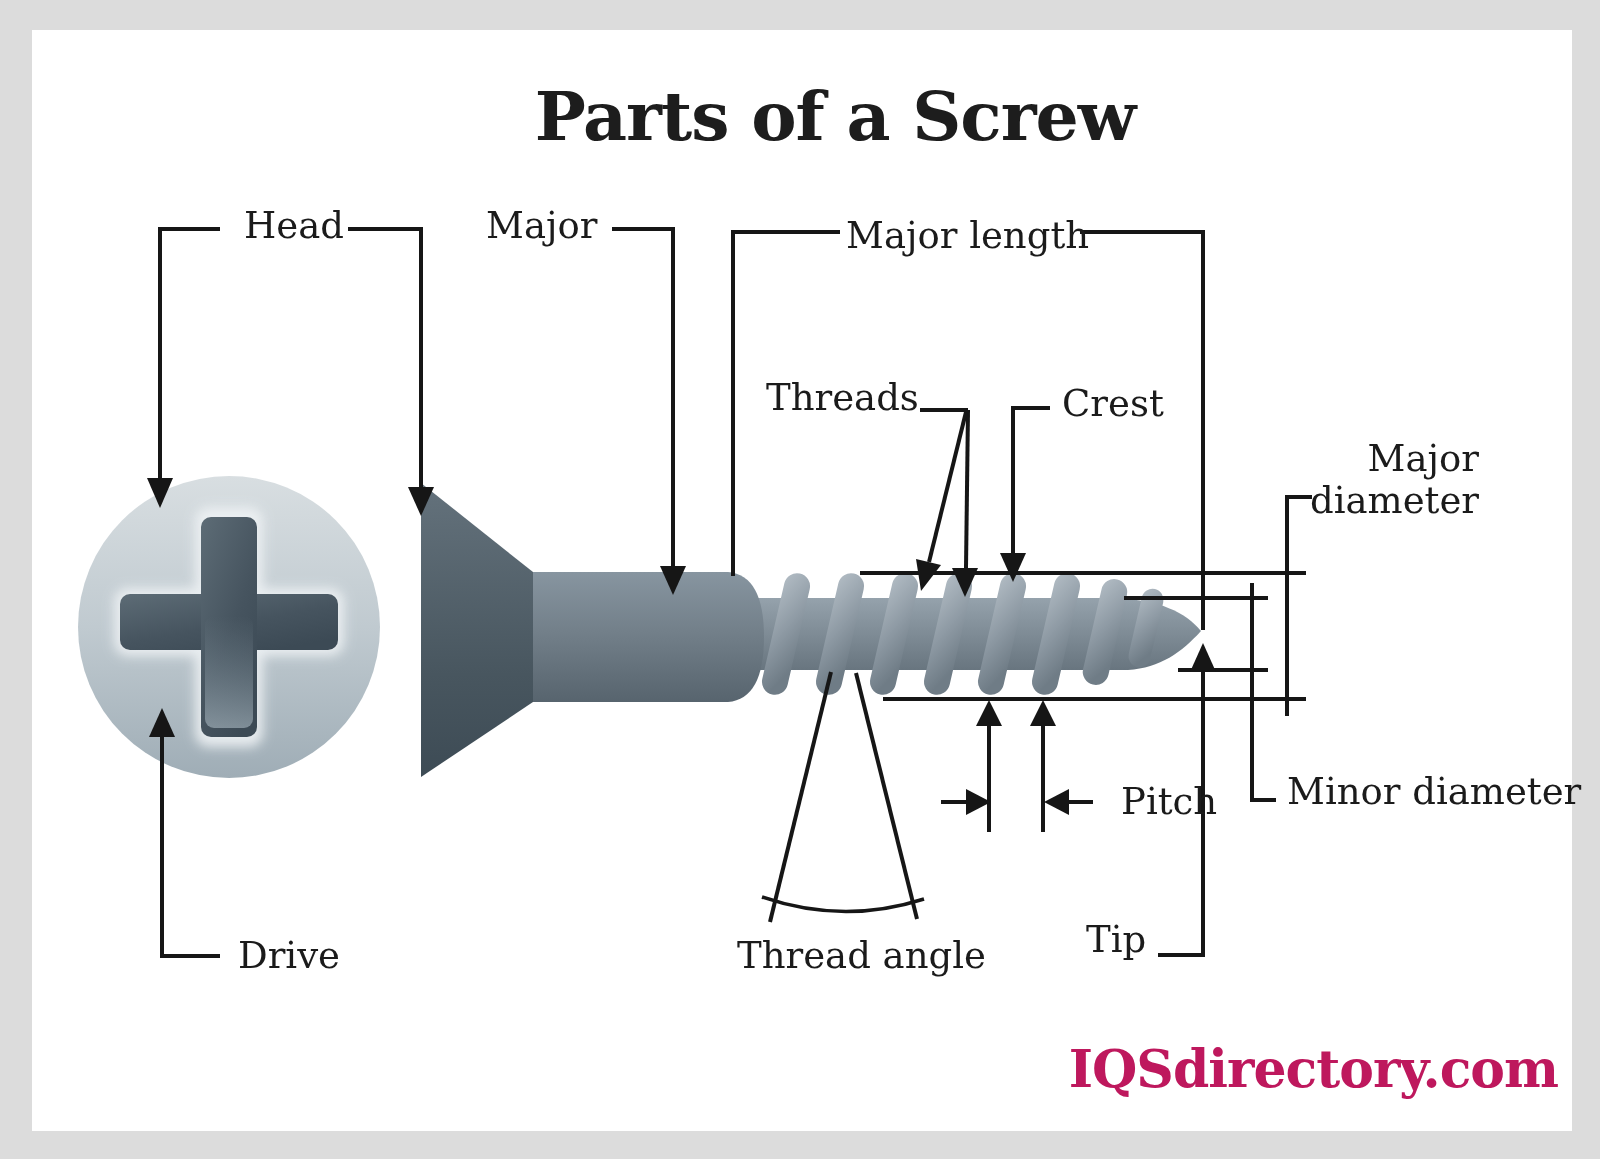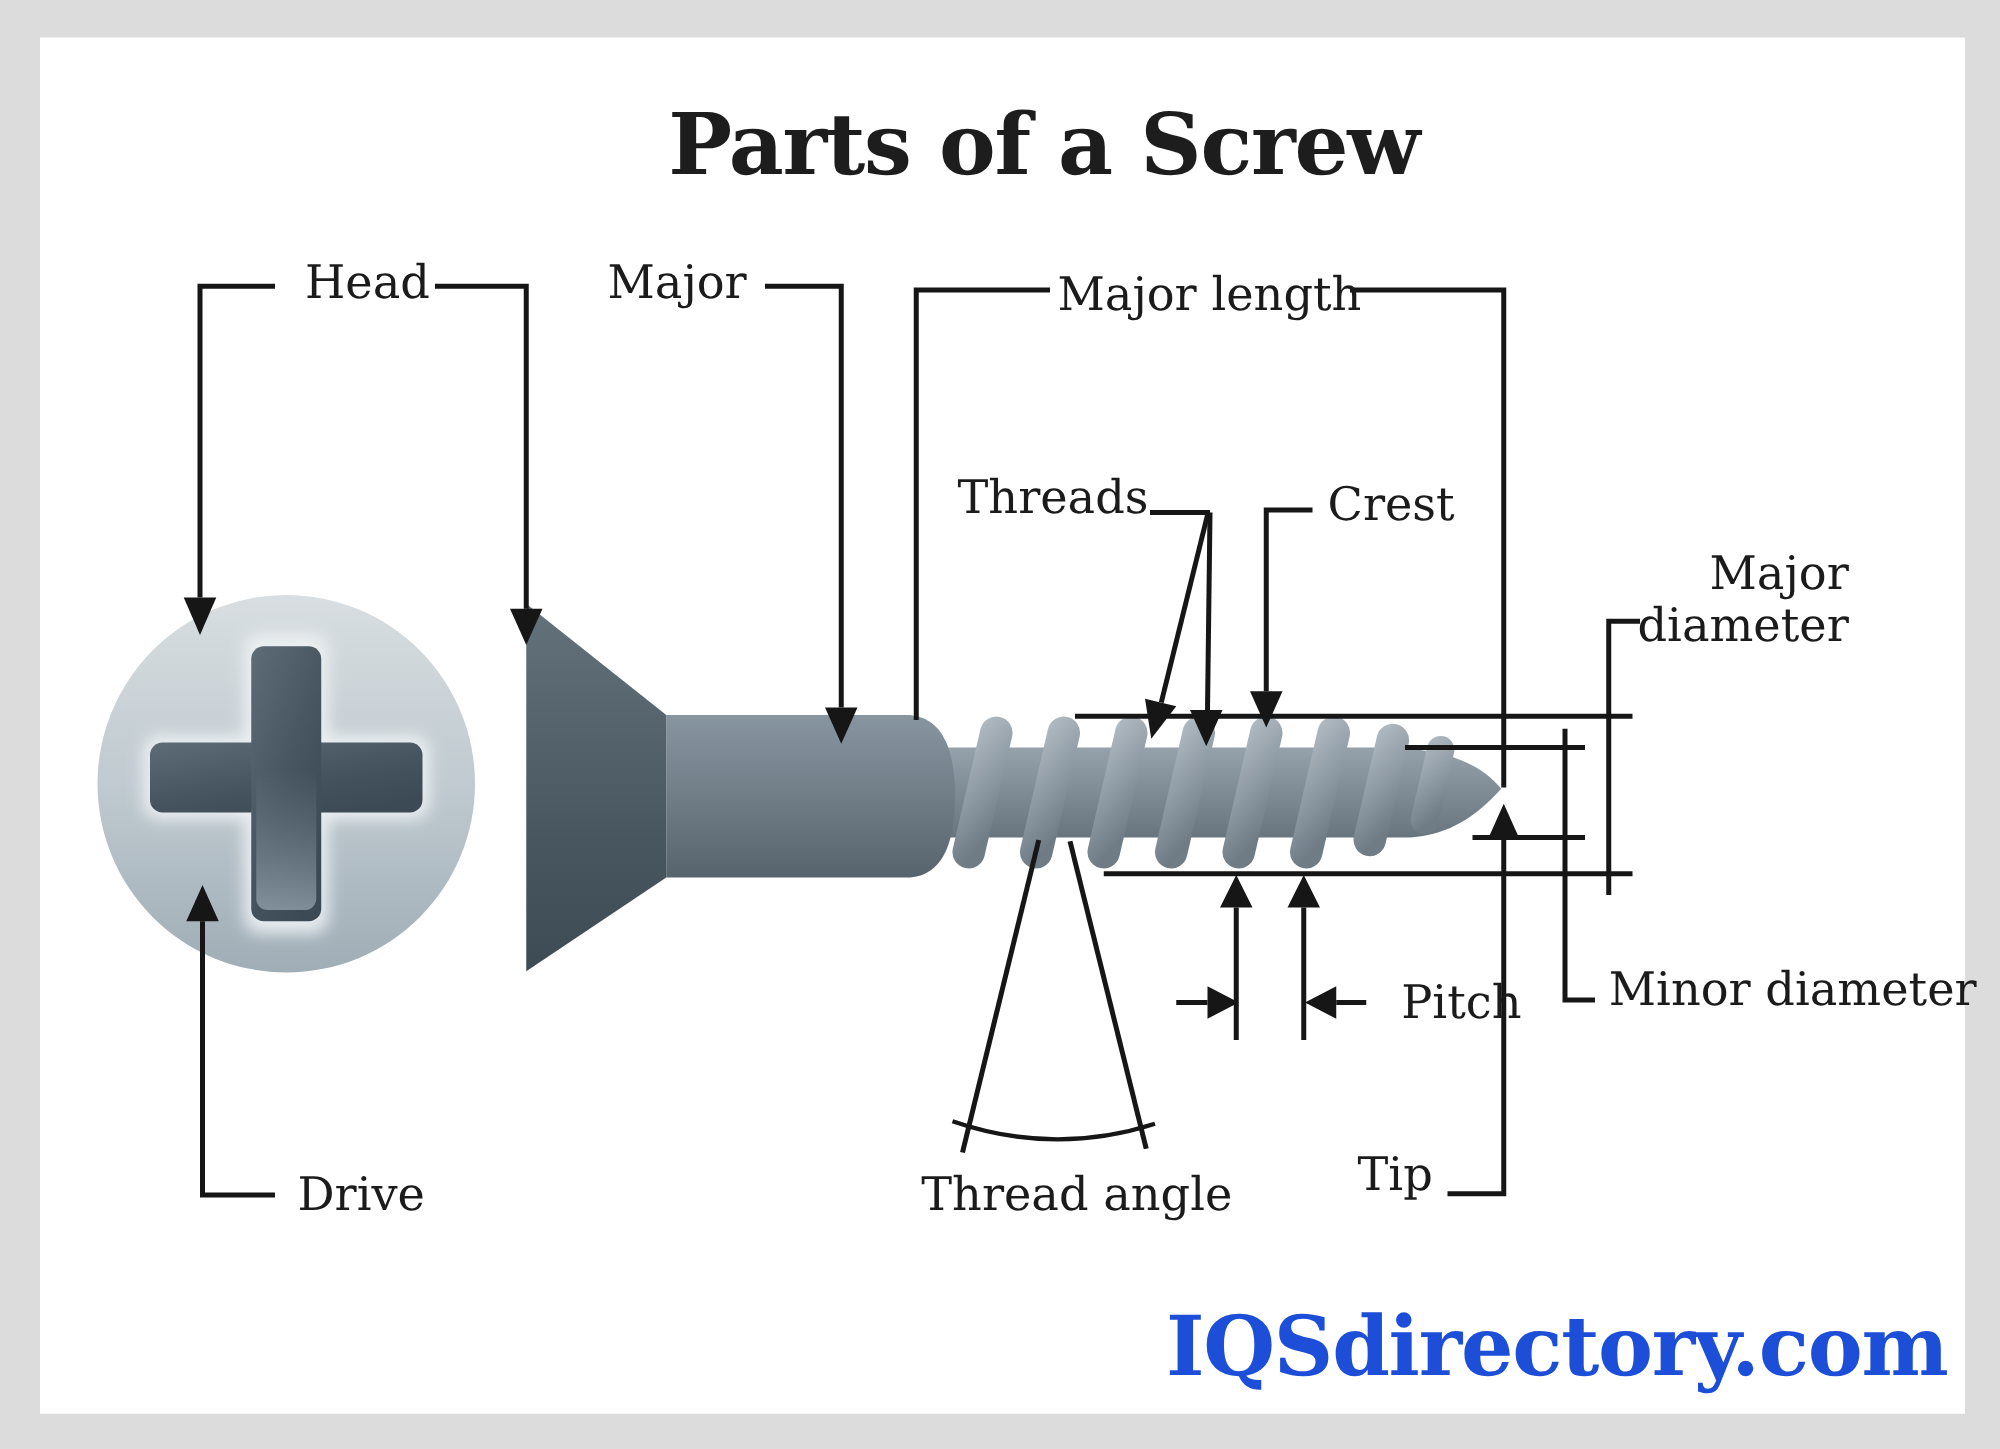--- a/index.html
+++ b/index.html
@@ -6,22 +6,22 @@
   #stage{position:relative;width:1600px;height:1159px;background:#dcdcdc;overflow:hidden;
          font-family:"DejaVu Serif","Liberation Serif",serif;}
   #paper{position:absolute;left:32px;top:30px;width:1540px;height:1101px;background:#ffffff;}
   #diagram-svg{position:absolute;left:0;top:0;width:1600px;height:1159px;}
   .title{position:absolute;left:835px;top:76px;transform:translateX(-50%);
          font-size:68px;font-weight:bold;color:#1d1d1d;white-space:nowrap;letter-spacing:-1px;}
   .lbl{position:absolute;font-size:37px;color:#1b1b1b;white-space:nowrap;text-align:right;}
   .lbl.center{text-align:center;}
   .lbl.right{text-align:center;}
   .lbl.wrap{white-space:normal;line-height:42px;}
-  .watermark{position:absolute;right:42px;top:1038px;font-size:66px;font-weight:bold;
-             color:#1d4ed8;letter-spacing:-1px;}
+  .watermark{position:absolute;right:42px;top:1038px;font-size:52px;font-weight:bold;
+             color:#be185d;letter-spacing:-1px;}
 </style>
 </head>
 <body>
 
 <div id="stage">
   <div id="paper"></div>
 
   <svg id="diagram-svg" viewBox="0 0 1600 1159" xmlns="http://www.w3.org/2000/svg">
     <defs>
       <linearGradient id="gFace" x1="0" y1="0" x2="0" y2="1">

